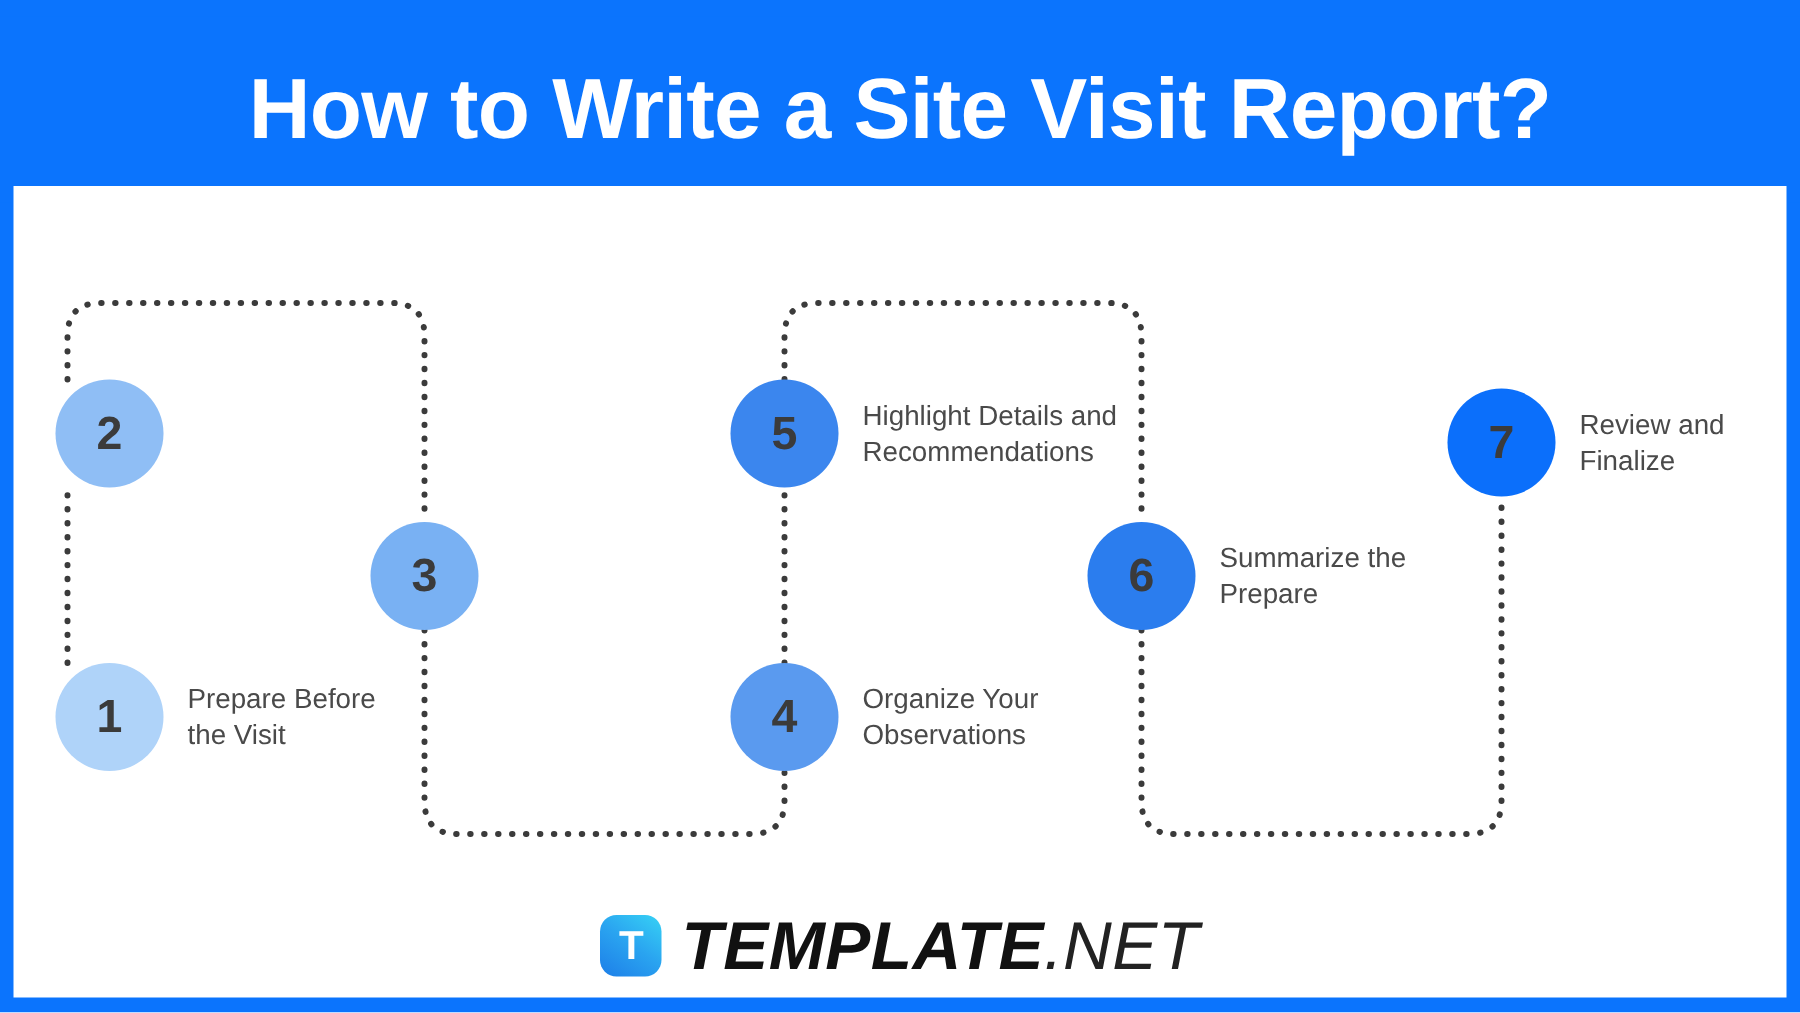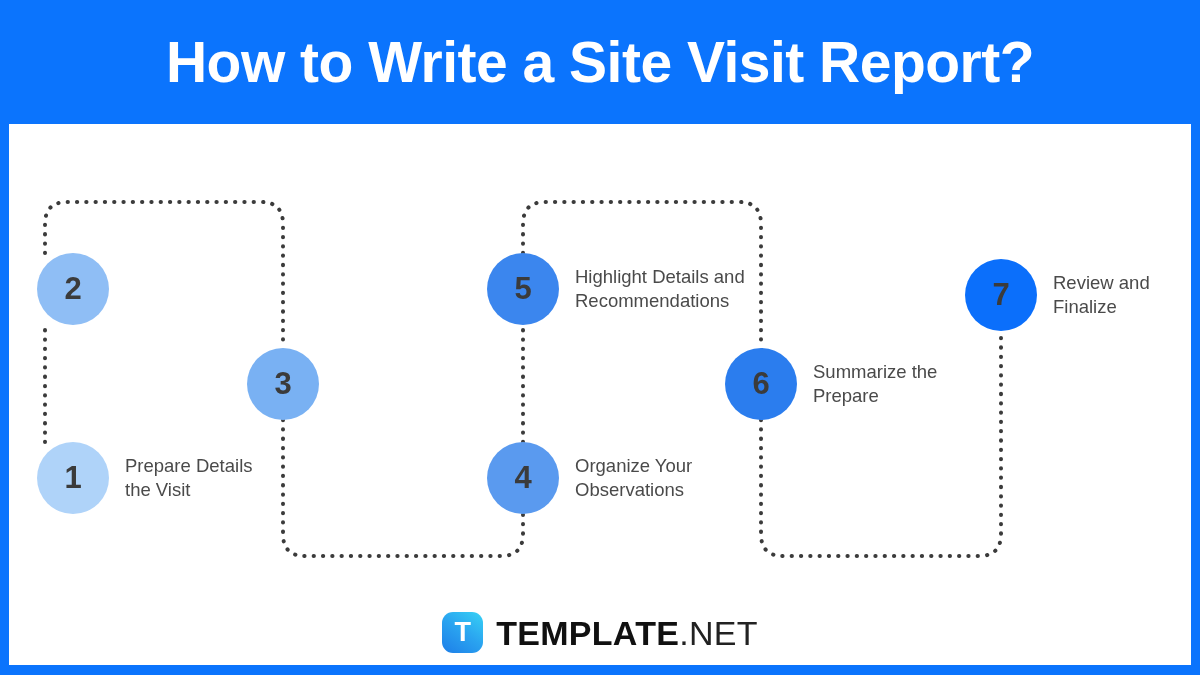--- a/index.html
+++ b/index.html
@@ -12,21 +12,21 @@
 
   #page {
     position:relative;
     width:1200px; height:675px;
     background:#0b74fd;   
   }
 
   
   #header {
     position:absolute;
-    left:0; top:0;
+    left:0; top:11px;
     width:1200px; height:124px;
     background:#0b74fd;
     display:flex; align-items:center; justify-content:center;
   }
   #header-title {
     color:#ffffff;
     font-size:57px;
     font-weight:bold;
     letter-spacing:-0.5px;
     white-space:nowrap;
@@ -99,24 +99,25 @@
     margin-right:13px;
   }
   #logo-mark span {
     color:#ffffff;
     font-size:27px;
     font-weight:bold;
     line-height:1;
     font-family:"Liberation Sans", sans-serif;
   }
   #logo-text {
-    font-size:34px;
+    font-size:45px;
     letter-spacing:0.3px;
     line-height:1;
     white-space:nowrap;
+    font-style:italic;
   }
   #logo-text .bold { font-weight:bold; color:#111111; }
   #logo-text .light { font-weight:normal; color:#222222; }
 </style>
 </head>
 <body>
 
 <div id="page">
 
   <div id="header">
@@ -137,21 +138,21 @@
 
       <path d="M 514 129 L 514 100 Q 514 78 536 78 L 730 78 Q 752 78 752 100 L 752 224"></path>
 
       <path d="M 752 296 L 752 410 Q 752 432 774 432 L 970 432 Q 992 432 992 410 L 992 207"></path>
     </svg>
 
     <div class="step" style="left:28px; top:318px;">
       <div class="step-circle" style="background:#afd3f9;">
         <span>1</span>
       </div>
-      <div class="step-label">Prepare Details
+      <div class="step-label">Prepare Before
 the Visit</div>
     </div>
 
     <div class="step" style="left:28px; top:129px;">
       <div class="step-circle" style="background:#8fbef5;">
         <span>2</span>
       </div>
     </div>
 
     <div class="step" style="left:238px; top:224px;">

